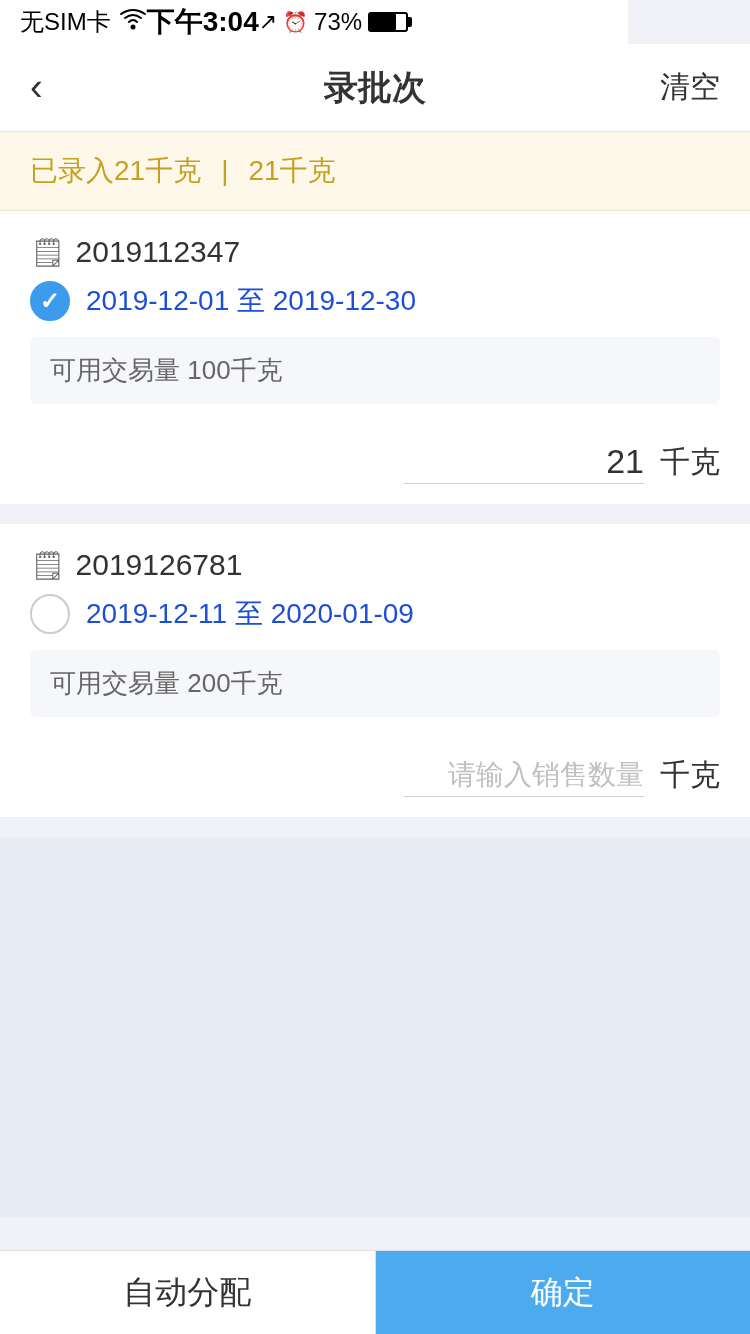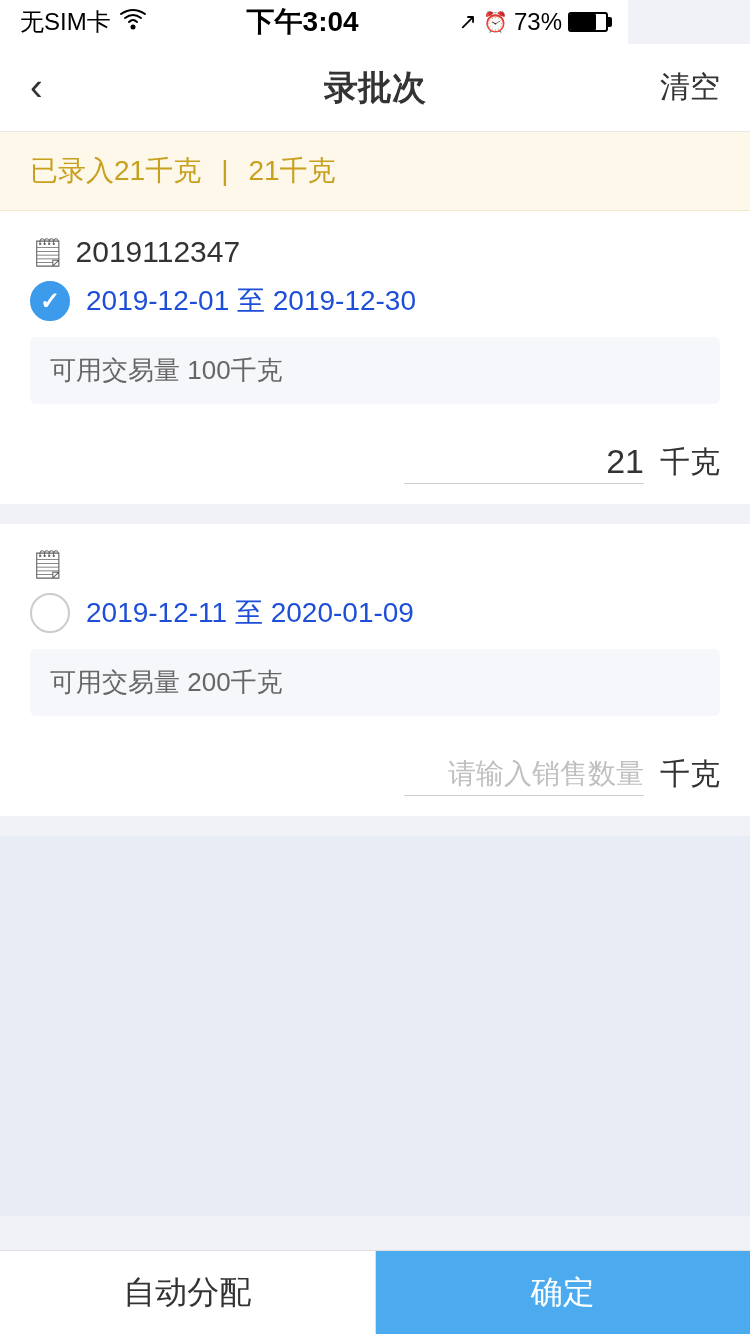--- a/index.html
+++ b/index.html
@@ -13,21 +13,20 @@
       color: #333;
     }
 
     
     .status-bar {
       width: 628px;
       height: 44px;
       background: #fff;
       display: flex;
       align-items: center;
-      justify-content: space-between;
       padding: 0 20px;
       font-size: 24px;
       color: #000;
     }
     .status-left { display: flex; align-items: center; gap: 8px; }
     .status-center { font-weight: 600; font-size: 28px; }
     .status-right { display: flex; align-items: center; gap: 6px; font-size: 24px; }
     .battery-icon {
       display: inline-block;
       width: 40px;
@@ -297,20 +296,21 @@
     </div>
     <span class="quantity-unit">千克</span>
   </div>
 </div>
 
 <div class="section-separator"></div>
 
 <div class="batch-item">
   <div class="batch-header">
     <span class="batch-doc-icon">🗒</span>
+    <span class="batch-id">2019126781</span>
   </div>
   <div class="batch-date-row">
     <div class="radio-circle"></div>
     <span class="batch-date">2019-12-11 至 2020-01-09</span>
   </div>
   <div class="batch-available">可用交易量 200千克</div>
   <div class="quantity-row">
     <div class="input-line">
       <span class="quantity-placeholder">请输入销售数量</span>
     </div>

